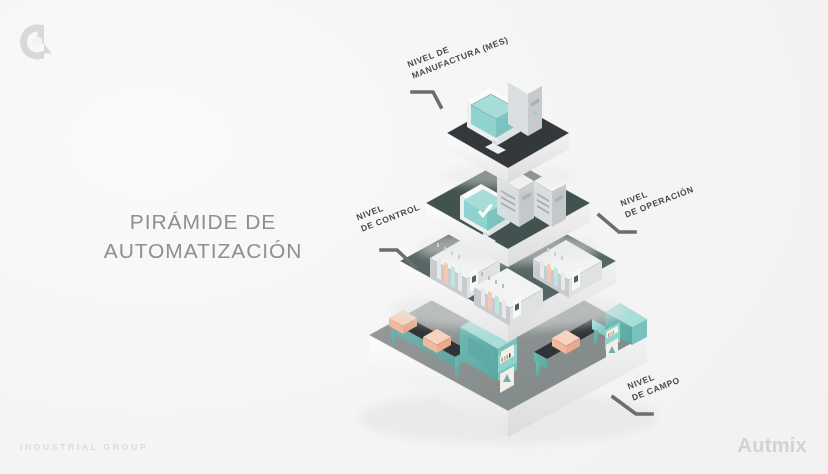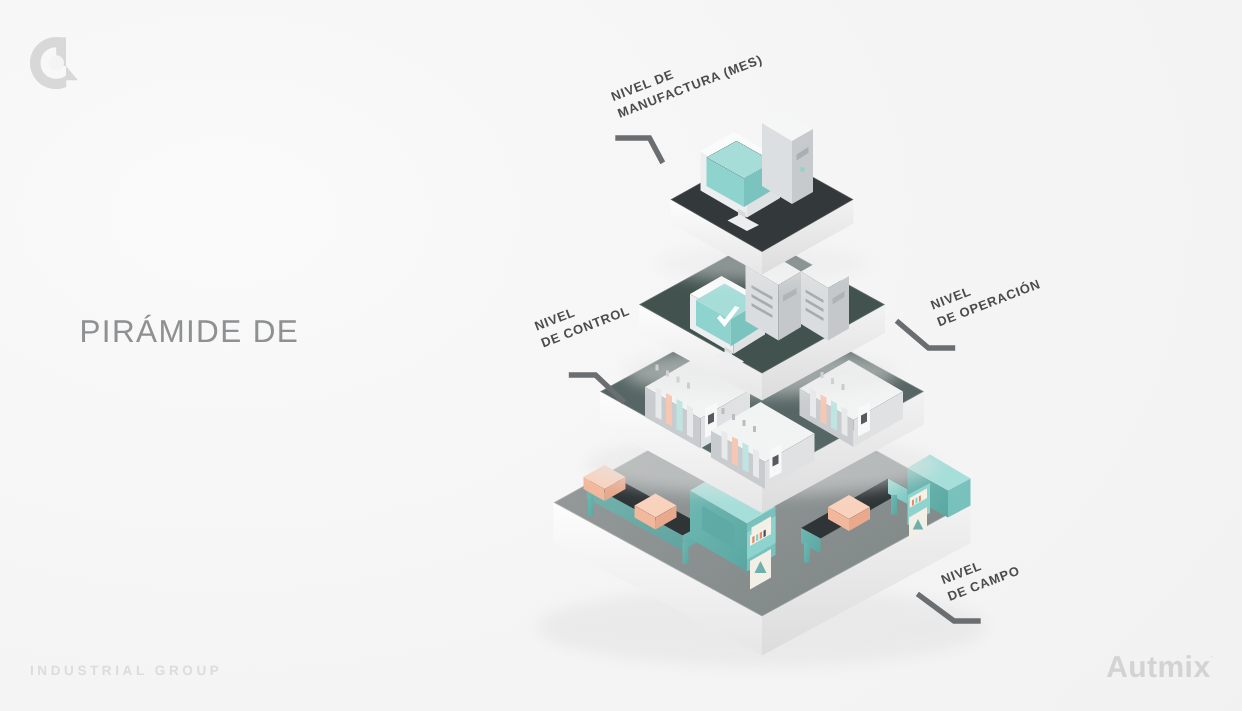--- a/index.html
+++ b/index.html
@@ -12,21 +12,21 @@
     position:relative;width:828px;height:474px;
     background:
       radial-gradient(ellipse 900px 600px at 18% 30%, #fafafa 0%, #f5f5f5 45%, #f1f1f1 100%);
   }
   
   .brandmark{position:absolute;left:18px;top:22px;width:40px;height:40px;}
   
   .headline{
     position:absolute;left:53px;top:207px;width:300px;
     color:#8e9092;font-size:21px;line-height:29px;
-    font-weight:400;letter-spacing:.9px;
+    font-weight:400;letter-spacing:.9px;text-align:center;
   }
   .headline div{white-space:nowrap;}
   
   .footer-left{
     position:absolute;left:20px;top:442px;
     color:#dcdcdc;font-size:9px;letter-spacing:2.4px;font-weight:700;
   }
   .footer-right{
     position:absolute;right:18px;top:434px;
     color:#d3d3d3;font-size:20px;font-weight:700;letter-spacing:.3px;
@@ -53,20 +53,21 @@
       <path d="M26 3 L26 22 L19.5 22 L19.5 9.5 C13.5 9.5 9 14 9 20 C9 26 13.5 30.5 19.5 30.5
                C22.1 30.5 24.4 29.6 26.2 28.1 L26.2 36 C24.1 36.9 21.9 37.4 19.5 37.4
                C9.8 37.4 2 29.6 2 20 C2 10.4 9.8 2.6 19.5 2.6 Z" fill="#d8d8d8"></path>
       <path d="M26 22 L34 31.5 L26 31.5 Z" fill="#d8d8d8"></path>
       <circle cx="19.5" cy="20" r="5.2" fill="#f4f4f4"></circle>
     </svg>
   </div>
 
   <div class="headline">
     <div>PIRÁMIDE DE</div>
+    <div>AUTOMATIZACIÓN</div>
   </div>
 
   <svg id="scene" viewBox="0 0 828 474">
     <defs>
       <linearGradient id="slabSide" x1="0" y1="0" x2="0" y2="1">
         <stop offset="0%" stop-color="#fdfdfd"></stop>
           <stop offset="100%" stop-color="#e6e6e6"></stop>
       </linearGradient>
       <linearGradient id="slabSideR" x1="0" y1="0" x2="0" y2="1">
         <stop offset="0%" stop-color="#f2f2f2"></stop>

